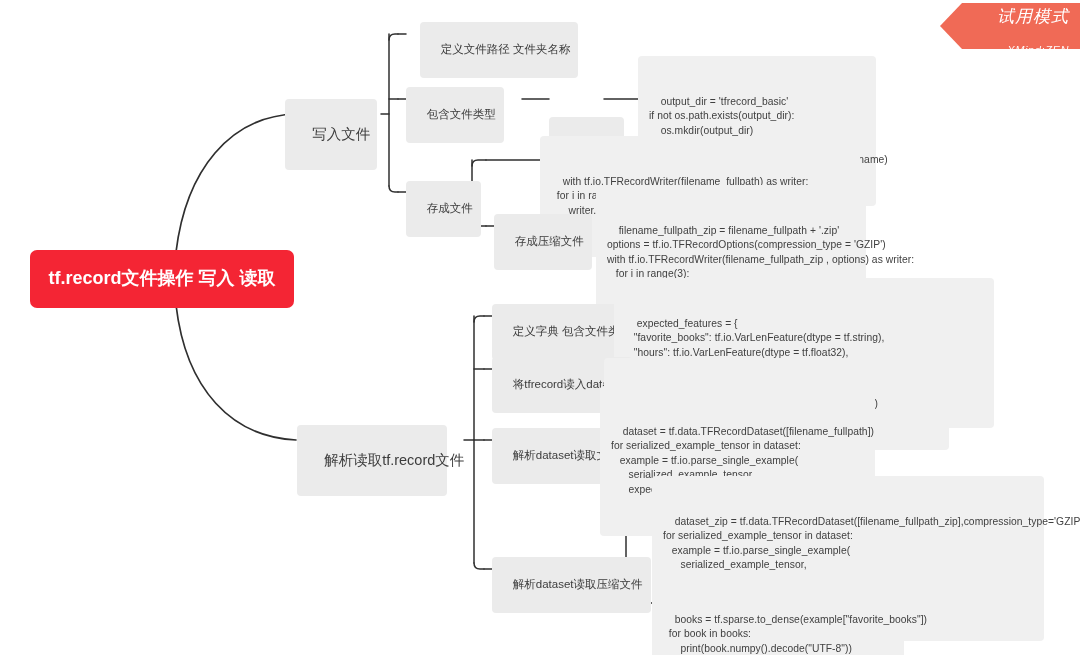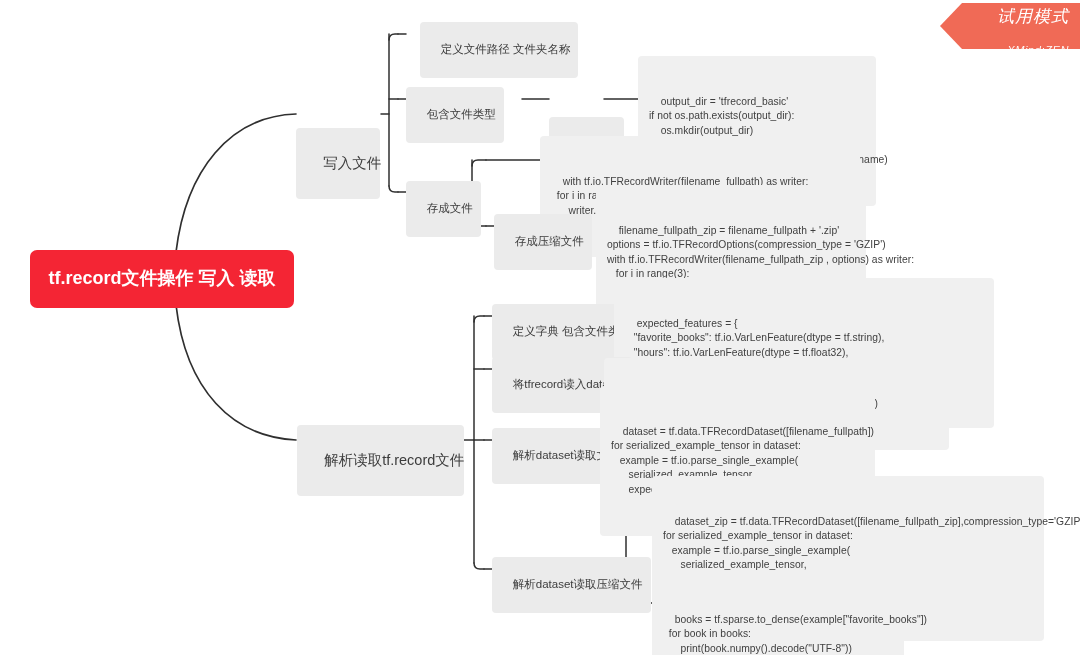--- a/index.html
+++ b/index.html
@@ -140,21 +140,21 @@
       <path d="M626,597 q0,6 6,6 L640,603"></path>
       <path d="M640,520 L652,520"></path>
       <path d="M640,603 L652,603"></path>
     </g>
   </svg>
 
   <div class="root" style="left:30px; top:250px; width:264px; height:58px;">
     <span>tf.record文件操作 写入 读取</span>
   </div>
 
-  <div class="node branch-main" style="left:296px; top:99px; width:84px;margin-top:29px;">
+  <div class="node branch-main" style="left:285px; top:99px; width:92px;">
     <span>写入文件</span>
   </div>
 
   <div class="node topic" style="left:412px; top:22px;margin-left:8px;">
     <span>定义文件路径 文件夹名称</span>
   </div>
 
   <div class="node topic" style="left:406px; top:87px;">
     <span>包含文件类型</span>
   </div>
@@ -186,21 +186,21 @@
   </div>
 
   <div class="node code" style="left:596px; top:185px; width:270px;">
     <span>filename_fullpath_zip = filename_fullpath + '.zip'
 options = tf.io.TFRecordOptions(compression_type = 'GZIP')
 with tf.io.TFRecordWriter(filename_fullpath_zip , options) as writer:
    for i in range(3):
        writer.write(serialized_example)</span>
   </div>
 
-  <div class="node branch-main" style="left:297px; top:425px; width:167px;">
+  <div class="node branch-main" style="left:297px; top:425px; width:150px;">
     <span>解析读取tf.record文件</span>
   </div>
 
   <div class="node topic" style="left:492px; top:304px;">
     <span>定义字典 包含文件类型</span>
   </div>
 
   <div class="node code" style="left:614px; top:278px; width:380px;">
     <span>expected_features = {
    "favorite_books": tf.io.VarLenFeature(dtype = tf.string),

